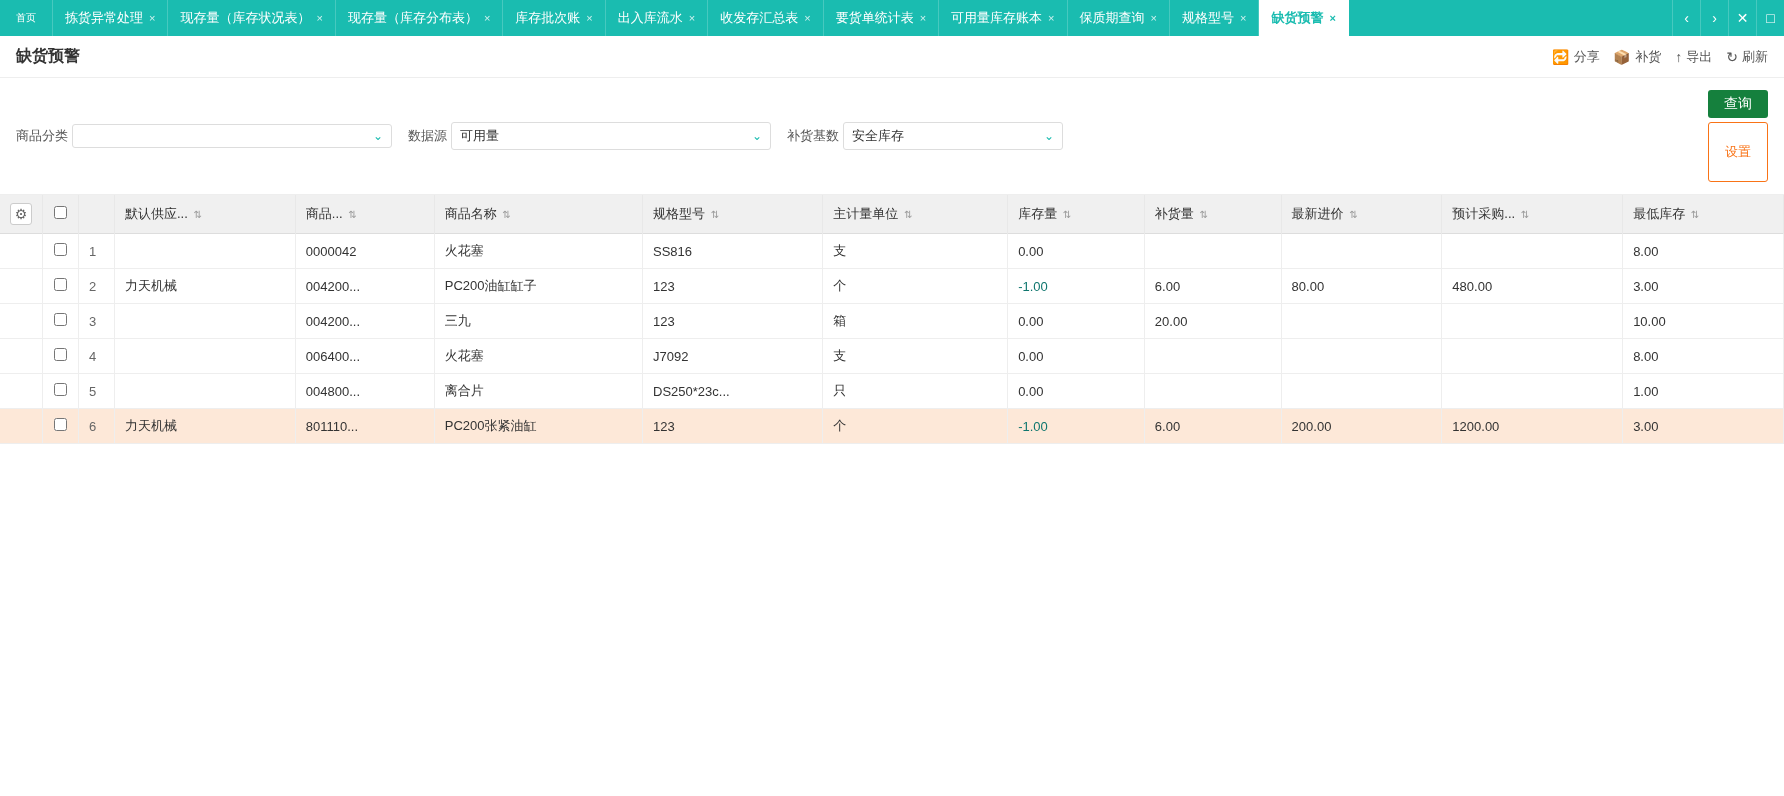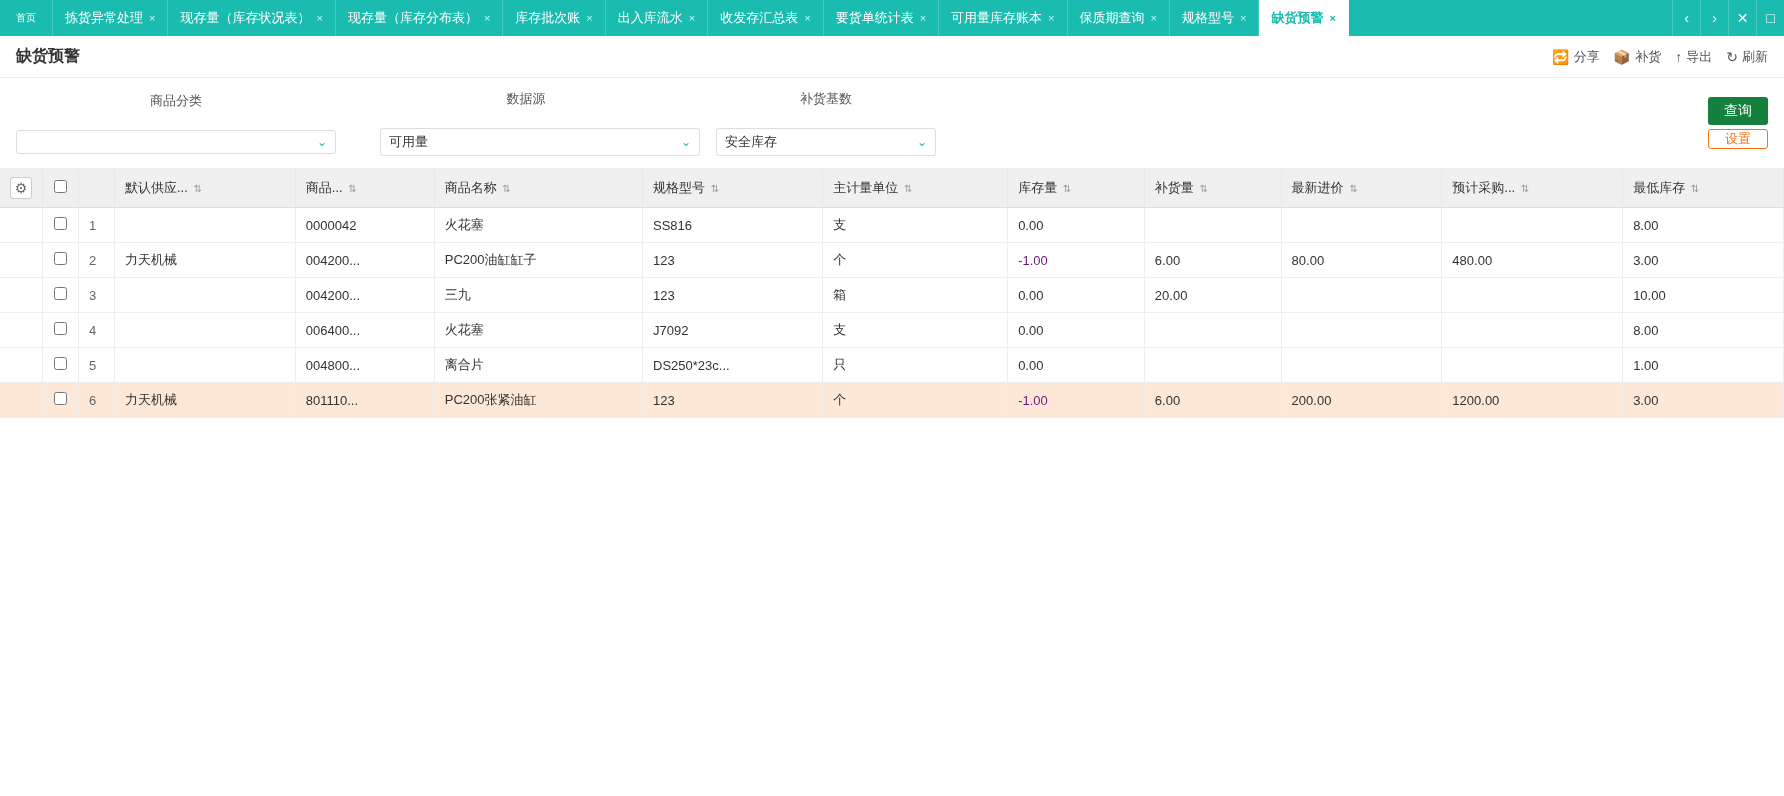--- a/index.html
+++ b/index.html
@@ -103,41 +103,40 @@
     .filter-bar {
       display: flex;
       align-items: center;
       padding: 12px 16px;
       gap: 16px;
       border-bottom: 1px solid #eee;
     }
     .filter-group {
       display: flex;
       align-items: center;
-      gap: 20px;
-      flex-direction: column;
+      gap: 4px;
     }
     .filter-label {
       color: #555;
       white-space: nowrap;
       font-size: 13px;
     }
     .filter-select {
       display: flex;
       align-items: center;
       border: 1px solid #ddd;
       border-radius: 3px;
       padding: 4px 8px;
       background: #fff;
       min-width: 280px;
       cursor: pointer;
       justify-content: space-between;
     }
     .filter-select .chevron { color: #1abcb0; font-size: 12px; }
-    .filter-select-medium { min-width: 320px; margin-left: 28px; }
+    .filter-select-medium { min-width: 320px; }
     .filter-select-small { min-width: 200px; }
 
     .filter-actions {
       margin-left: auto;
       display: flex;
       flex-direction: column;
       gap: 4px;
     }
     .btn-query {
       background: #15803d;
@@ -146,21 +145,21 @@
       border-radius: 3px;
       padding: 5px 16px;
       cursor: pointer;
       font-size: 14px;
     }
     .btn-settings {
       background: #fff;
       color: #f97316;
       border: 1px solid #f97316;
       border-radius: 3px;
-      padding: 0 16px;
+      padding: 20px 16px;
       cursor: pointer;
       font-size: 13px;
     }
 
     
     .table-container {
       padding: 0;
     }
     table {
       width: 100%;
@@ -210,21 +209,21 @@
       align-items: center;
       justify-content: center;
       cursor: pointer;
       background: #fff;
       font-size: 14px;
       color: #666;
     }
 
     input[type="checkbox"] { cursor: pointer; }
 
-    .negative { color: #701a75; }
+    .negative { color: #0f766e; }
   </style>
 </head>
 <body>
 
 <div class="tab-bar">
   <div class="tab-home">
     <span>首页</span>
   </div>
 
   <div id="tabs-container" style="display:flex;height:100%;overflow:hidden;flex:1;">

